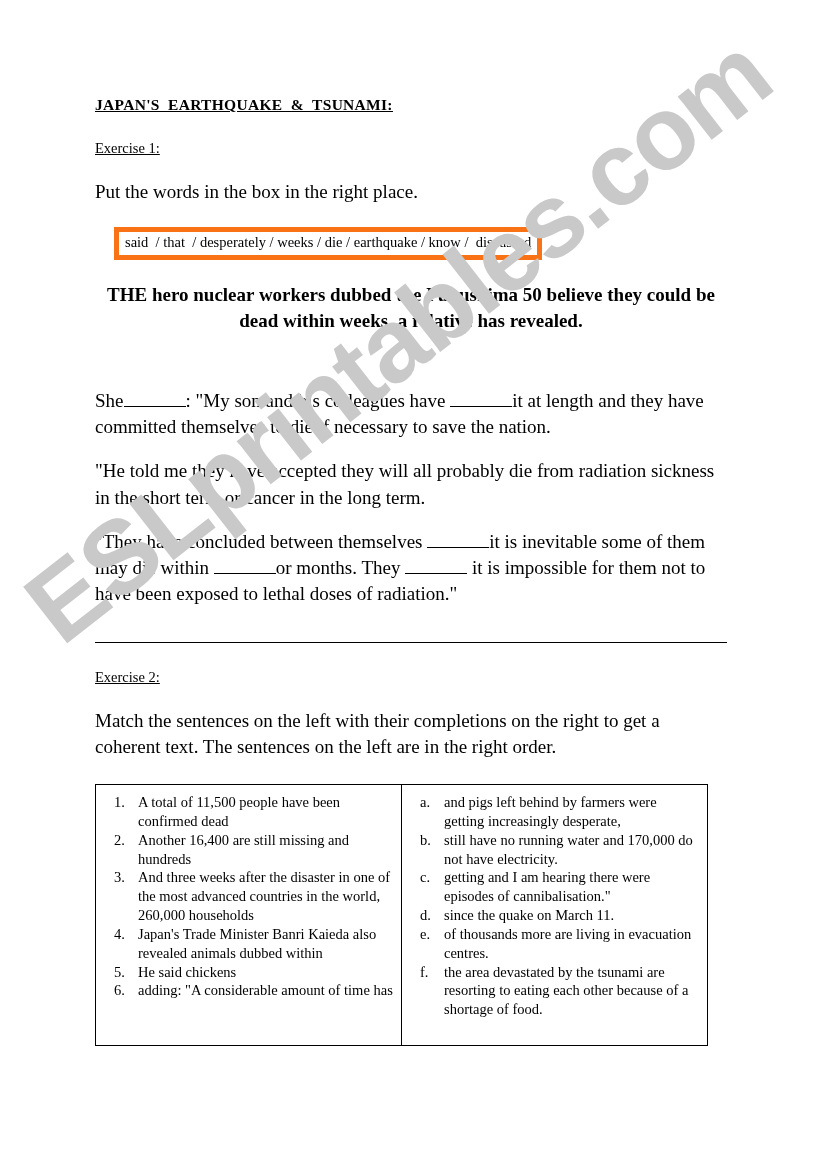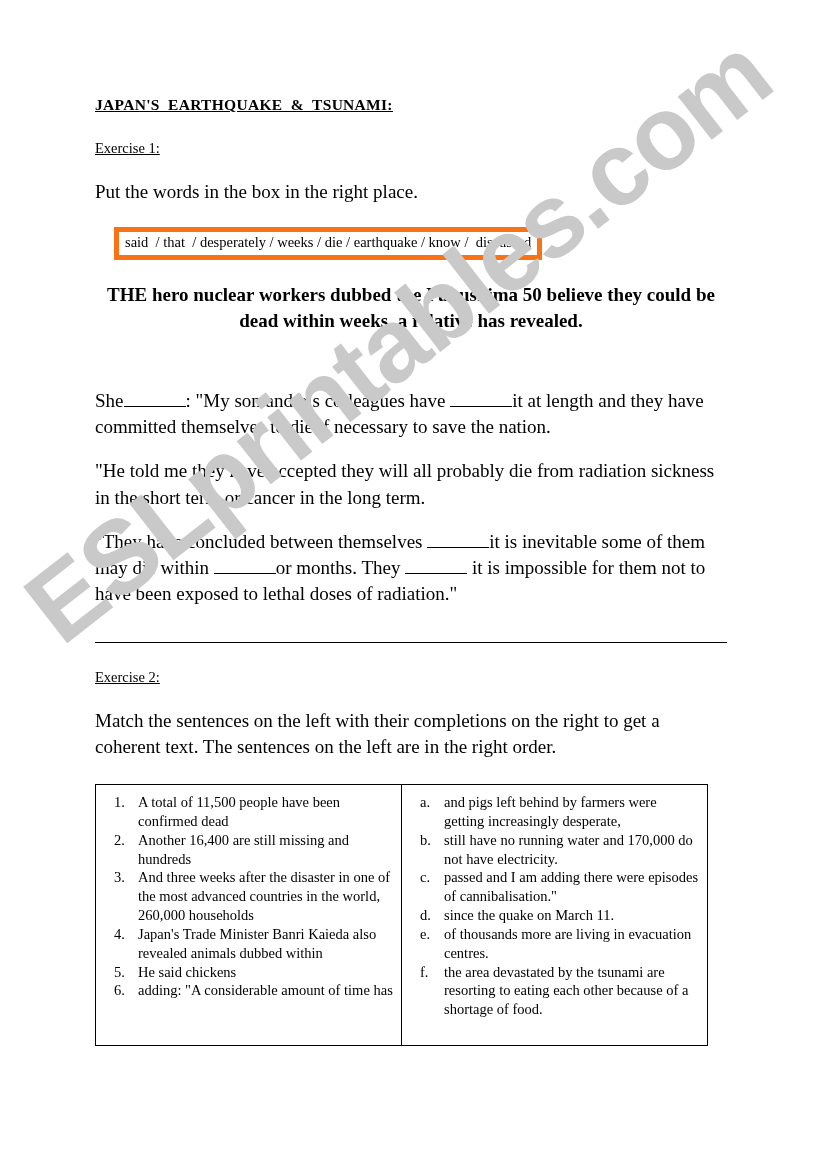--- a/index.html
+++ b/index.html
@@ -219,21 +219,21 @@
                 <li><span class="marker">3.</span><span>And three weeks after the disaster in one of the most advanced countries in the world, 260,000 households</span></li>
                 <li><span class="marker">4.</span><span>Japan's Trade Minister Banri Kaieda also revealed animals dubbed within</span></li>
                 <li><span class="marker">5.</span><span>He said chickens</span></li>
                 <li><span class="marker">6.</span><span>adding: "A considerable amount of time has</span></li>
               </ul>
         </td>
         <td>
           <ul class="match-list">
                 <li><span class="marker">a.</span><span>and pigs left behind by farmers were getting increasingly desperate,</span></li>
                 <li><span class="marker">b.</span><span>still have no running water and 170,000 do not have electricity.</span></li>
-                <li><span class="marker">c.</span><span>passed and I am adding there were episodes of cannibalisation."</span></li>
+                <li><span class="marker">c.</span><span>getting and I am hearing there were episodes of cannibalisation."</span></li>
                 <li><span class="marker">d.</span><span>since the quake on March 11.</span></li>
                 <li><span class="marker">e.</span><span>of thousands more are living in evacuation centres.</span></li>
                 <li><span class="marker">f.</span><span>the area devastated by the tsunami are resorting to eating each other because of a shortage of food.</span></li>
               </ul>
         </td>
       </tr>
     </tbody>
       </table>
 
   </div>

